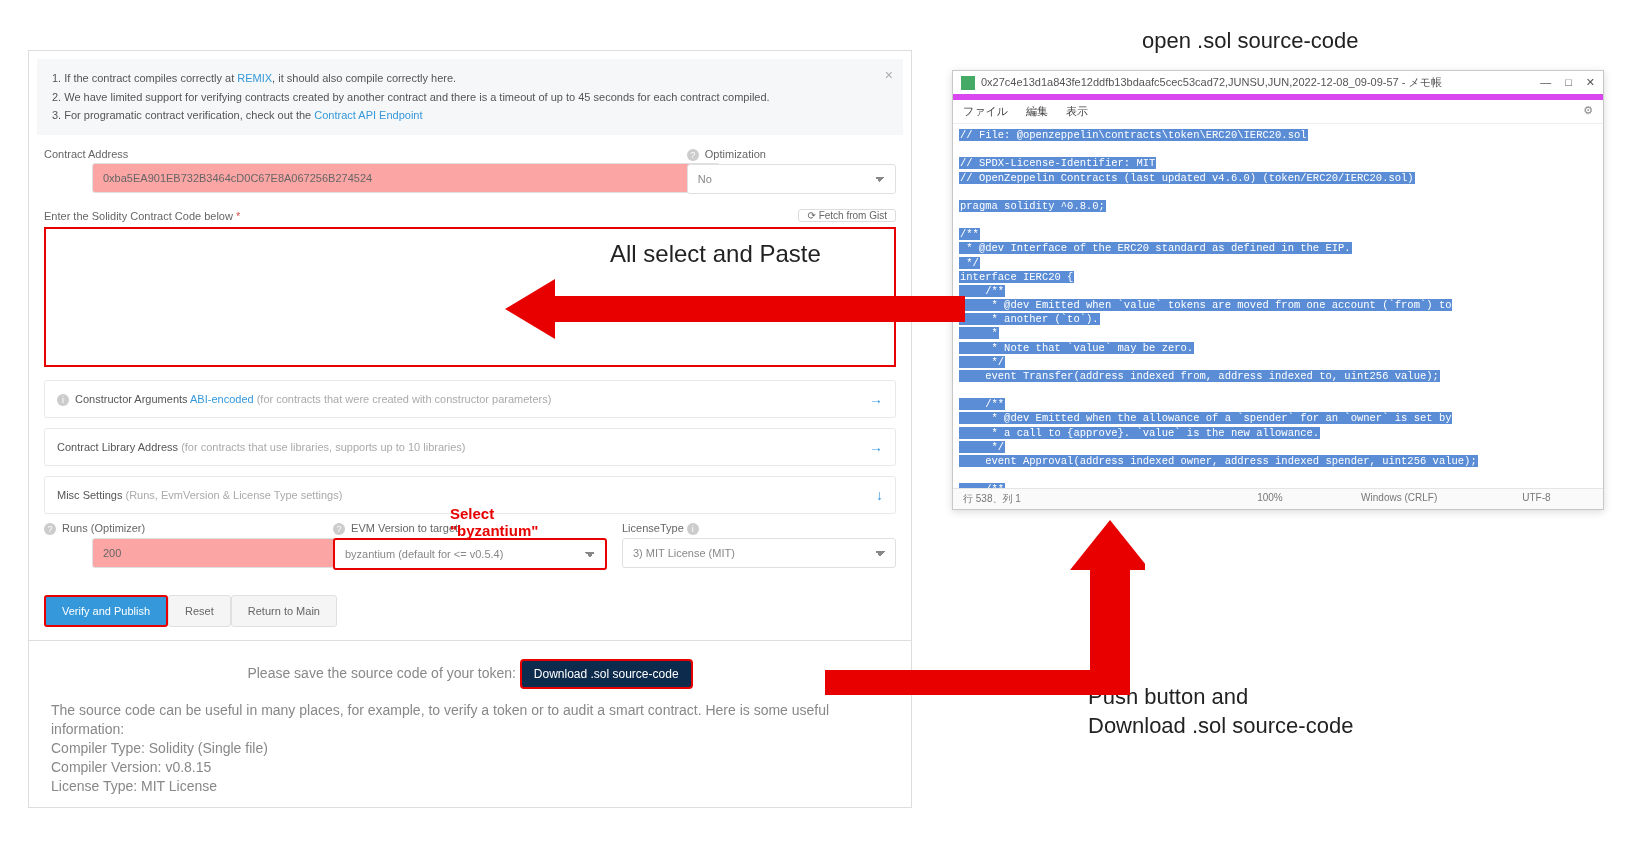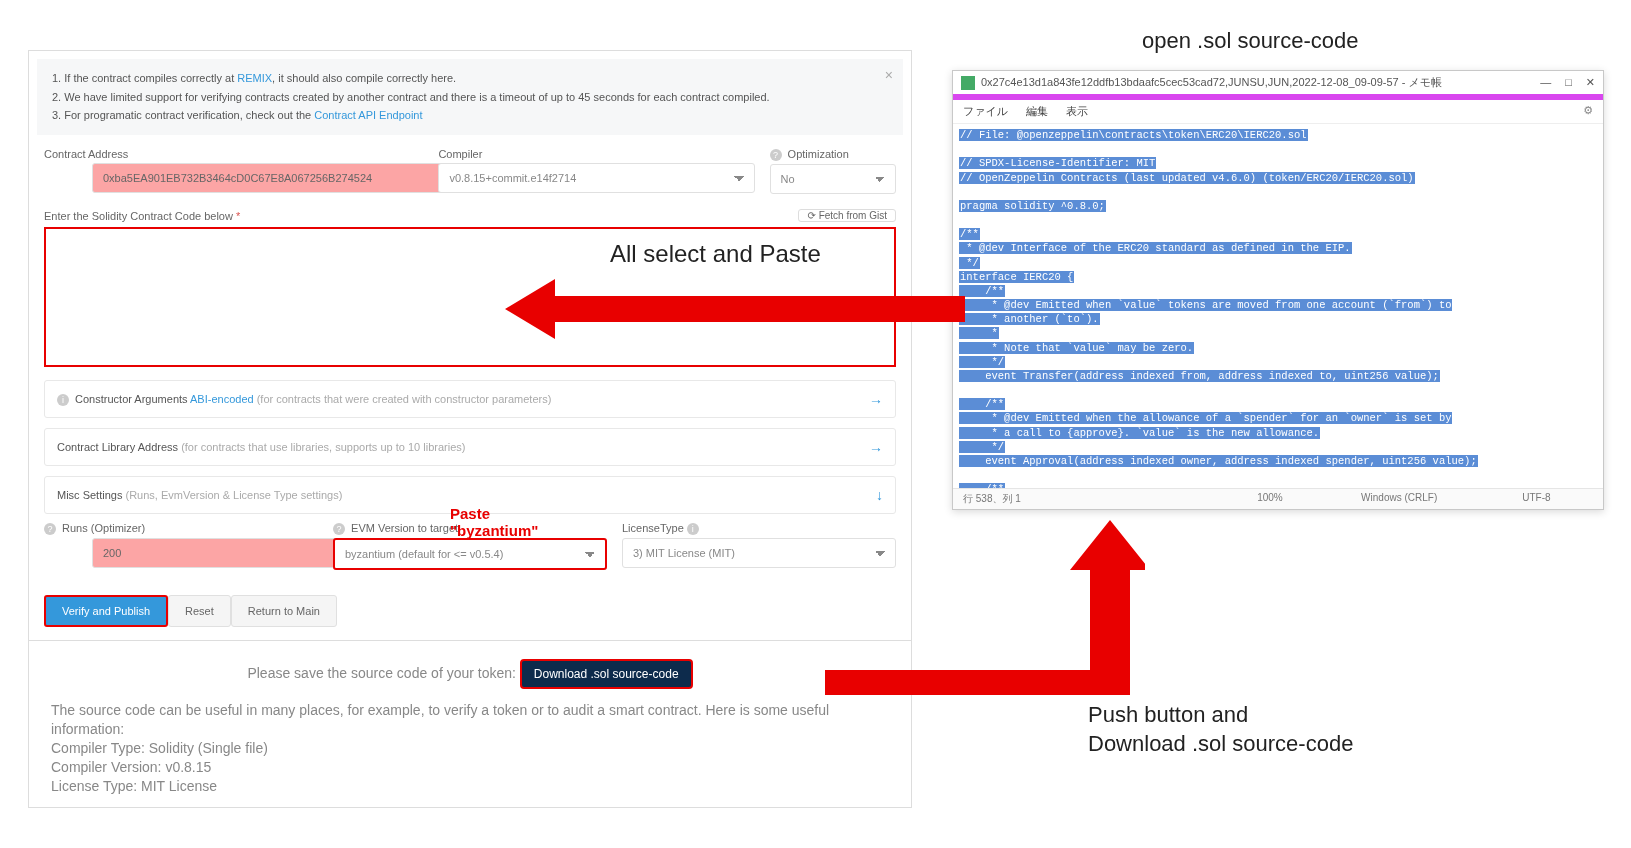--- a/index.html
+++ b/index.html
@@ -96,24 +96,20 @@
     <div>
       <span>3. For programatic contract verification, check out the </span><a>Contract API Endpoint</a>
     </div>
   </div>
 
   <div class="form-row">
     <div class="form-col flex2">
       <span class="form-label">Contract Address</span>
       <input class="form-input" value="0xba5EA901EB732B3464cD0C67E8A067256B274524" style="">
     </div>
-    <div class="form-col">
-      <span class="form-label">Compiler</span>
-      <div class="form-select">v0.8.15+commit.e14f2714</div>
-    </div>
     <div class="form-col flex05 optim-col">
       <span class="form-label"><span class="info-icon">?</span> <span>Optimization</span></span>
       <div class="form-select">No</div>
     </div>
   </div>
 
   <div class="section-label">
     <span><span>Enter the Solidity Contract Code below</span> <span class="required">*</span></span>
     <button class="gist-btn">⟳ <span>Fetch from Gist</span></button>
   </div>
@@ -189,23 +185,23 @@
   <div class="np-status">
     <span>行 538、列 1</span>
     <span>100%</span>
     <span>Windows (CRLF)</span>
     <span>UTF-8</span>
   </div>
 </div>
 
 <div class="anno" style="left:610px; top:240px; font-size:24px; font-weight:500;">All select and Paste</div>
 <div class="anno red" style="left:450px; top:505px;">
-  <span>Paste</span><br><span>"byzantium"</span>
-</div>
-<div class="anno" style="left:1088px; top:701px; font-size:22px; line-height:1.3;">
+  <span>Select</span><br><span>"byzantium"</span>
+</div>
+<div class="anno" style="left:1088px; top:683px; font-size:22px; line-height:1.3;">
   <span>Push button and</span><br><span>Download .sol source-code</span>
 </div>
 
 <svg class="arrow-svg" style="left:505px; top:274px; width:460px; height:70px;">
   <polygon points="0,35 50,5 50,22 460,22 460,48 50,48 50,65" fill="#e80000"></polygon>
 </svg>
 <svg class="arrow-svg" style="left:825px; top:505px; width:320px; height:260px;">
   <path d="M 0 150 L 270 150 L 270 50 L 250 50 L 290 0 L 330 50 L 310 50 L 310 175 L 0 175 Z" fill="#e80000" transform="translate(-5,15)"></path>
 </svg>
 

